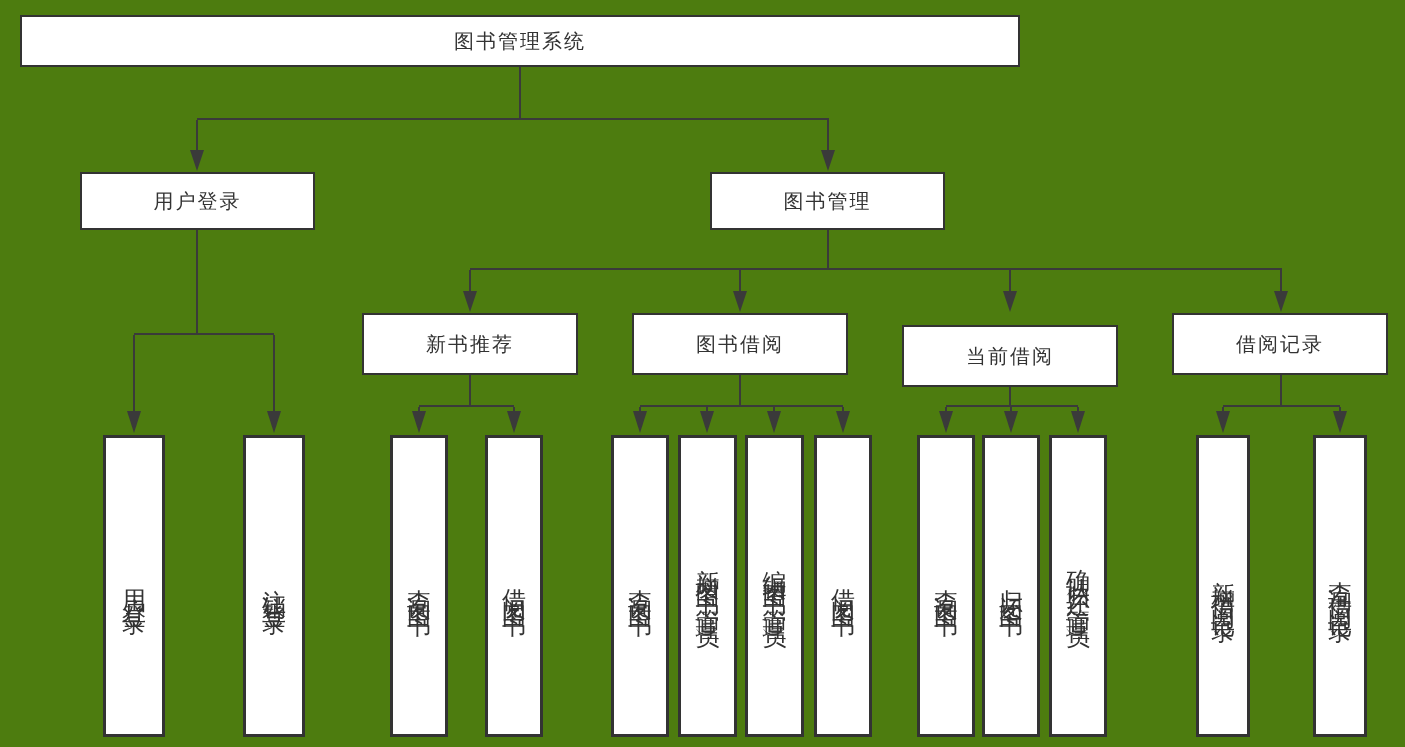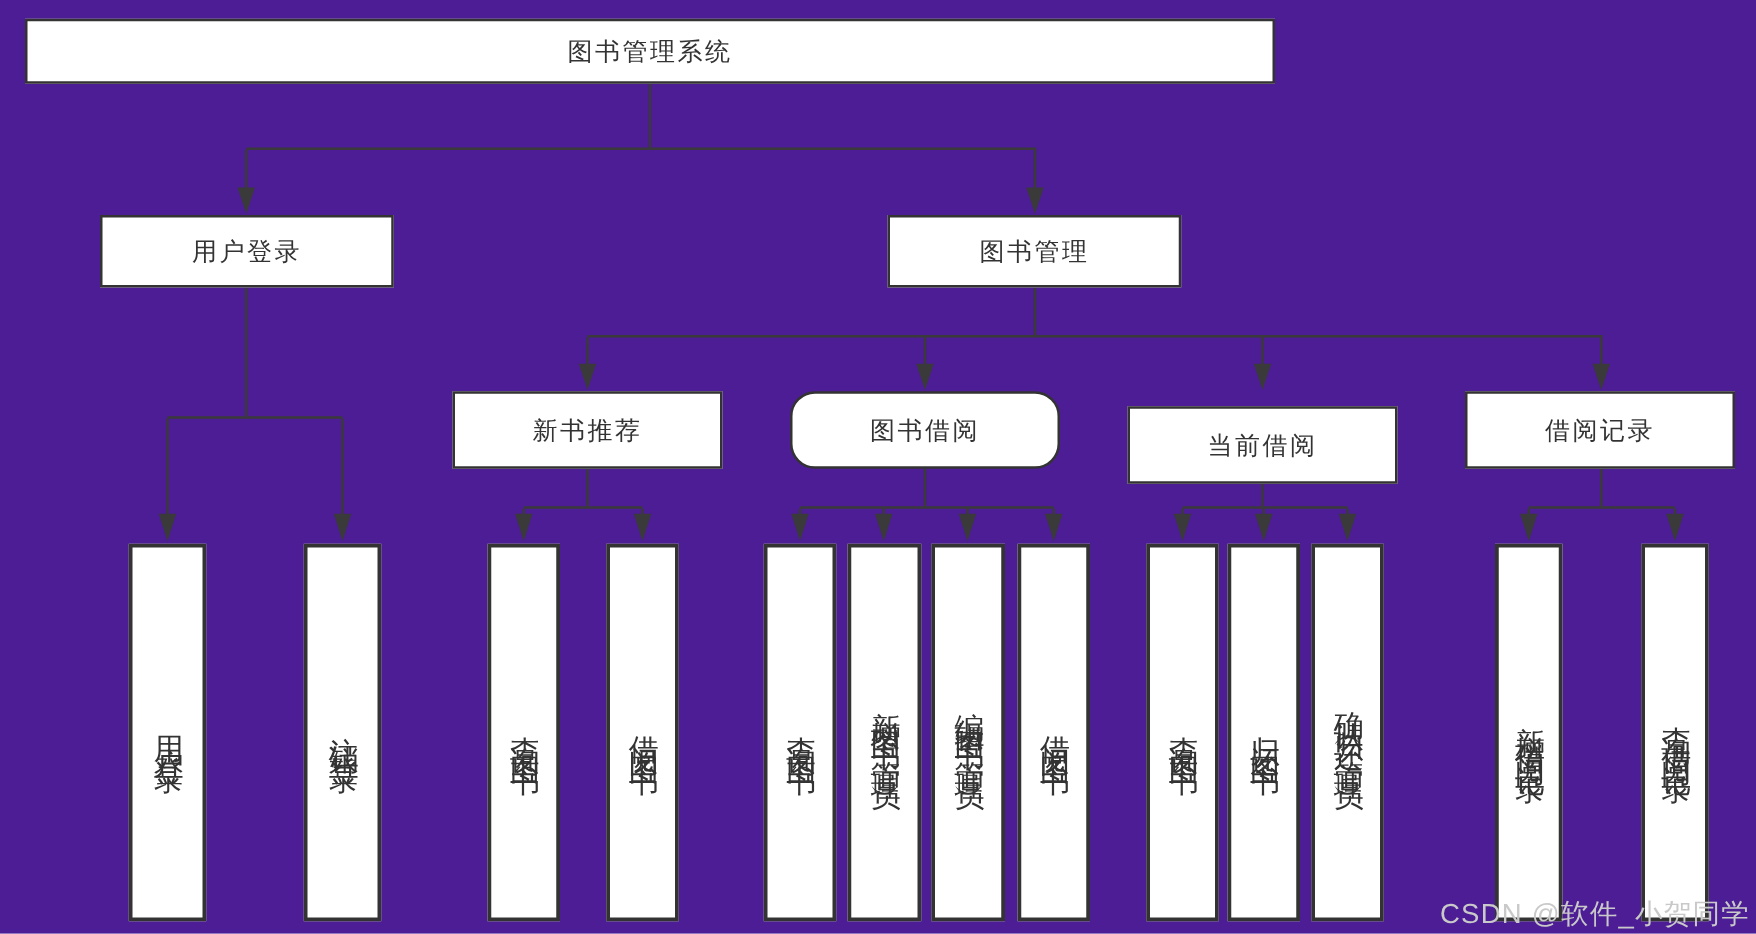--- a/index.html
+++ b/index.html
@@ -1,19 +1,19 @@
 <!DOCTYPE html>
 <html><head>
 <meta charset="utf-8">
 <style>
   html,body{margin:0;padding:0;background:#ffffff;}
   .canvas{
     position:relative;
     width:1405px;height:747px;
-    background:#4c1d95;
+    background:#4d7c0f;
     font-family:"Liberation Sans","DejaVu Sans",sans-serif;
     overflow:hidden;
   }
   .wires{position:absolute;left:0;top:0;z-index:1;}
   .box{
     position:absolute;
     background:#ffffff;
     border:2px solid #333333;
     color:#333333;
     display:flex;align-items:center;justify-content:center;
@@ -95,21 +95,21 @@
   <div class="box hbox" style="left:80px;top:172px;width:235px;height:58px;">
     <span>用户登录</span>
   </div>
   <div class="box hbox" style="left:362px;top:313px;width:216px;height:62px;">
     <span>新书推荐</span>
   </div>
 
   <div class="box hbox" style="left:710px;top:172px;width:235px;height:58px;">
     <span>图书管理</span>
   </div>
-  <div class="box hbox" style="left:632px;top:313px;width:216px;height:62px;border-radius:20px;">
+  <div class="box hbox" style="left:632px;top:313px;width:216px;height:62px;">
     <span>图书借阅</span>
   </div>
   <div class="box hbox" style="left:902px;top:325px;width:216px;height:62px;">
     <span>当前借阅</span>
   </div>
   <div class="box hbox" style="left:1172px;top:313px;width:216px;height:62px;">
     <span>借阅记录</span>
   </div>
 
   <div class="box leaf" style="left:103px;top:435px;width:62px;height:302px;">
@@ -149,15 +149,14 @@
     <span class="vtext">确认归还（管理员）</span>
   </div>
 
   <div class="box leaf" style="left:1196px;top:435px;width:54px;height:302px;">
     <span class="vtext">新增借阅记录</span>
   </div>
   <div class="box leaf" style="left:1313px;top:435px;width:54px;height:302px;">
     <span class="vtext">查询借阅记录</span>
   </div>
 
-  <div class="watermark">CSDN @软件_小贺同学</div>
 
 </div>
 
 </body></html>

